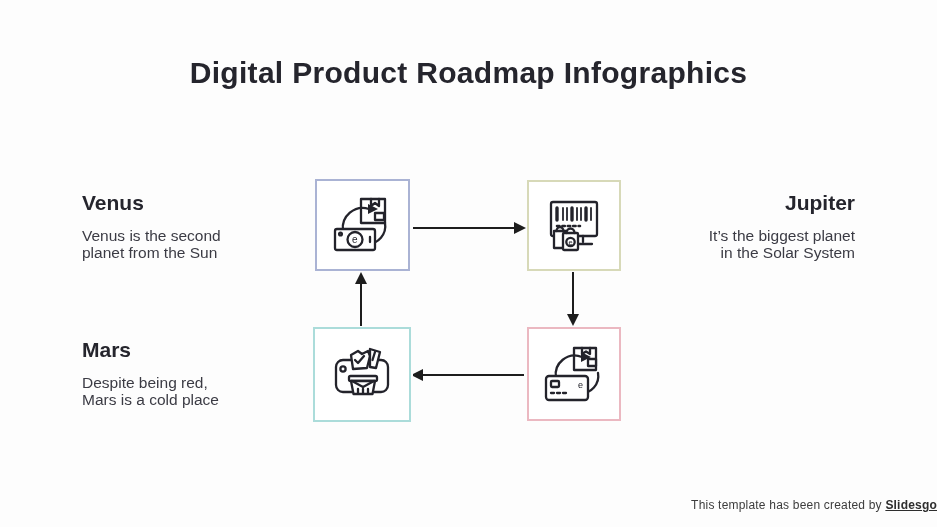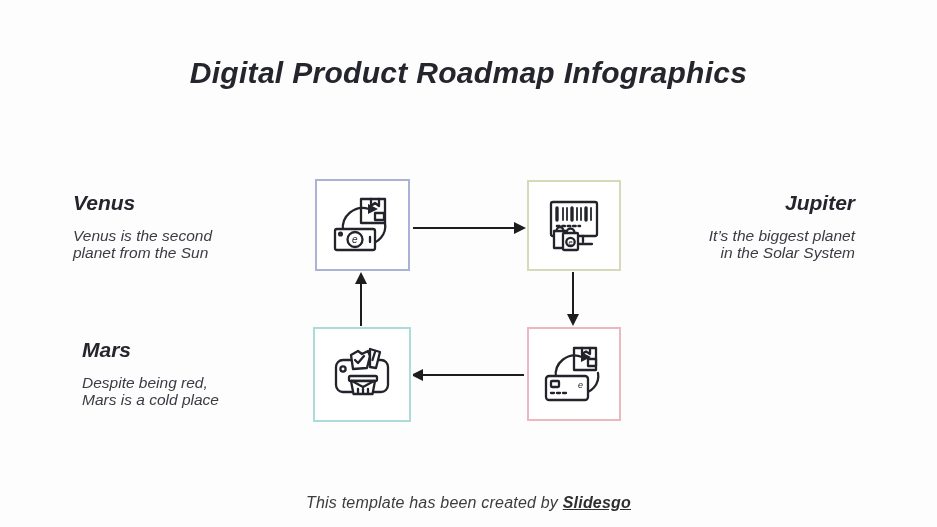--- a/index.html
+++ b/index.html
@@ -22,21 +22,21 @@
     text-align: center;
     font-size: 30px;
     font-weight: 800;
     letter-spacing: 0.3px;
     color: #25252d;
   }
 
   .text-block { position: absolute; width: 210px; }
   .text-block.left  { text-align: left; }
   .text-block.right { text-align: right; }
-  .tb-venus   { left: 73px;  top: 191px; }
+  .tb-venus   { left: 82px;  top: 191px; }
   .tb-jupiter { right: 82px; top: 191px; }
   .tb-mars    { left: 82px;  top: 338px; }
   .tb-saturn  { right: 82px; top: 338px; }
 
   .planet-name {
     font-size: 21px;
     font-weight: 700;
     color: #25252d;
     margin-bottom: 12px;
   }
@@ -67,36 +67,36 @@
   .arrow-top    { left: 412px; top: 220px; }
   .arrow-right  { left: 565px; top: 272px; }
   .arrow-bottom { left: 413px; top: 367px; }
   .arrow-left   { left: 353px; top: 272px; }
 
   .footer {
     position: absolute;
     bottom: 15px;
     left: 0;
     width: 100%;
-    text-align: center;
-    font-size: 16px;
+    text-align: right;
+    font-size: 12px;
     letter-spacing: 0.2px;
     color: #3c3c3c;
   }
   .footer .brand {
     font-weight: 700;
     text-decoration: underline;
     color: #2e2e2e;
     cursor: pointer;
   }
 </style>
 </head>
 <body>
 
-<div class="slide" style="background: rgb(253, 253, 253); font-style: italic;">
+<div class="slide" style="background: rgb(253, 253, 253);">
 
   <div class="title">Digital Product Roadmap Infographics</div>
 
   <div class="text-block left tb-venus">
     <div class="planet-name">Venus</div>
     <div class="planet-desc">Venus is the second
 planet from the Sun</div>
   </div>
 
   <div class="text-block right tb-jupiter">

